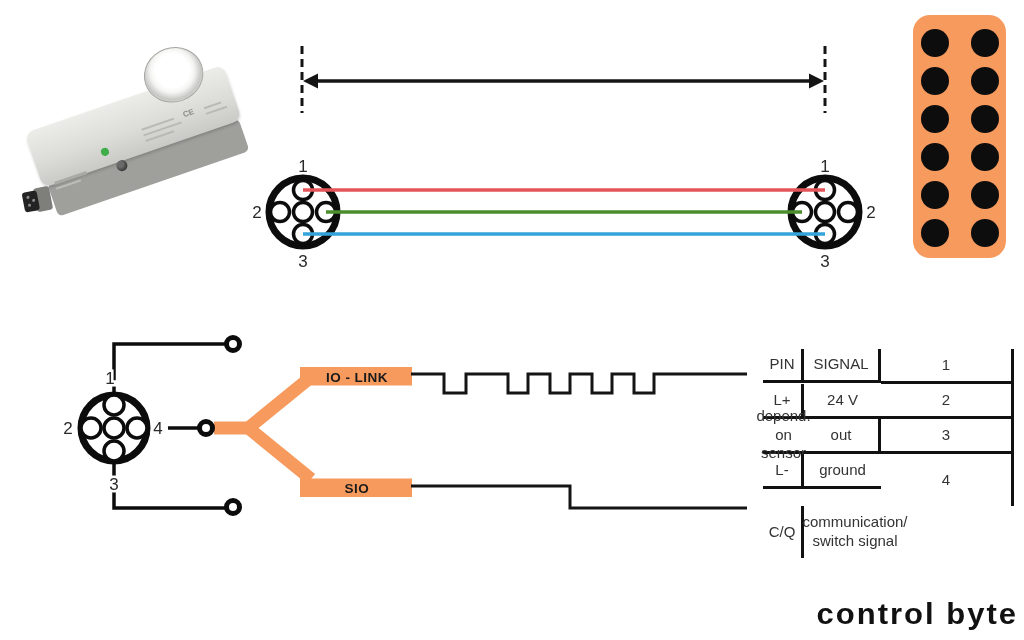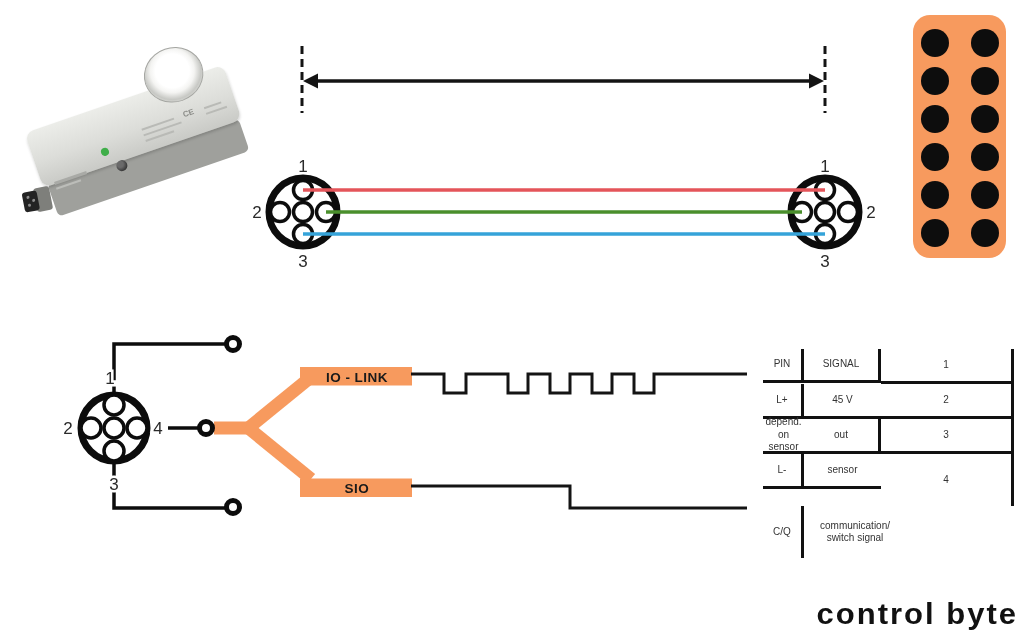--- a/index.html
+++ b/index.html
@@ -36,21 +36,21 @@
   .plug-dot{position:absolute;width:3px;height:3px;border-radius:50%;background:#8d8d8d;}
 
   
   .block{left:913px;top:15px;width:93px;height:243px;border-radius:17px;
          display:grid;grid-template-columns:repeat(2,28px);column-gap:22px;row-gap:10px;
          justify-content:center;align-content:flex-start;padding-top:14px;box-sizing:border-box;}
   .hole{width:28px;height:28px;border-radius:50%;background:#0d0d0d;}
 
   
   .pin-table{left:763px;top:349px;width:254px;display:grid;
-             grid-template-columns:41px 77px 133px;font-size:10px;color:#333;}
+             grid-template-columns:41px 77px 133px;font-size:15px;color:#333;}
   .cell{display:flex;align-items:center;justify-content:center;text-align:center;
         box-sizing:border-box;line-height:1.25;}
   .h-row{height:34px;}
   .b-row{height:35px;}
   .last-row{height:52px;}
   .vline{border-right:3px solid #111;}
   .hline{border-bottom:3px solid #111;}
   .pre{white-space:pre-line;margin-left:25px;}
 
   
@@ -178,29 +178,29 @@
   <div class="hole"></div>
   <div class="hole"></div>
 </div>
 
 <div class="abs pin-table">
   <div class="cell h-row vline hline">PIN</div>
   <div class="cell h-row vline hline">SIGNAL</div>
 
   <div class="cell b-row vline hline">1</div>
   <div class="cell b-row vline hline">L+</div>
-  <div class="cell b-row hline">45 V</div>
+  <div class="cell b-row hline">24 V</div>
 
   <div class="cell b-row vline hline">2</div>
   <div class="cell b-row hline">depend. on sensor</div>
   <div class="cell b-row vline hline">out</div>
 
   <div class="cell b-row vline hline">3</div>
   <div class="cell b-row vline hline">L-</div>
-  <div class="cell b-row hline">sensor</div>
+  <div class="cell b-row hline">ground</div>
 
   <div class="cell last-row vline">4</div>
   <div class="cell last-row vline">C/Q</div>
   <div class="cell last-row pre">communication/
 switch signal</div>
 </div>
 
 <div class="abs logo">control byte</div>
 
 </body></html>

